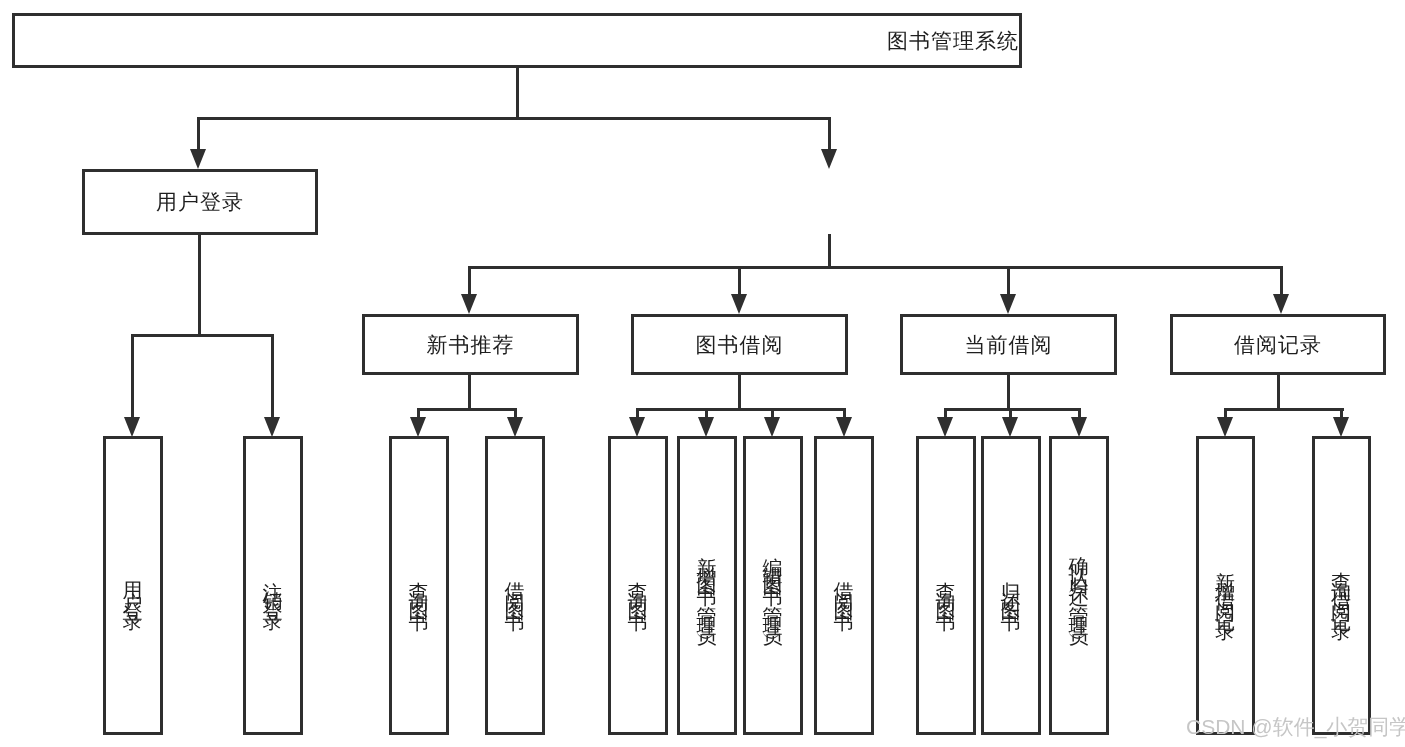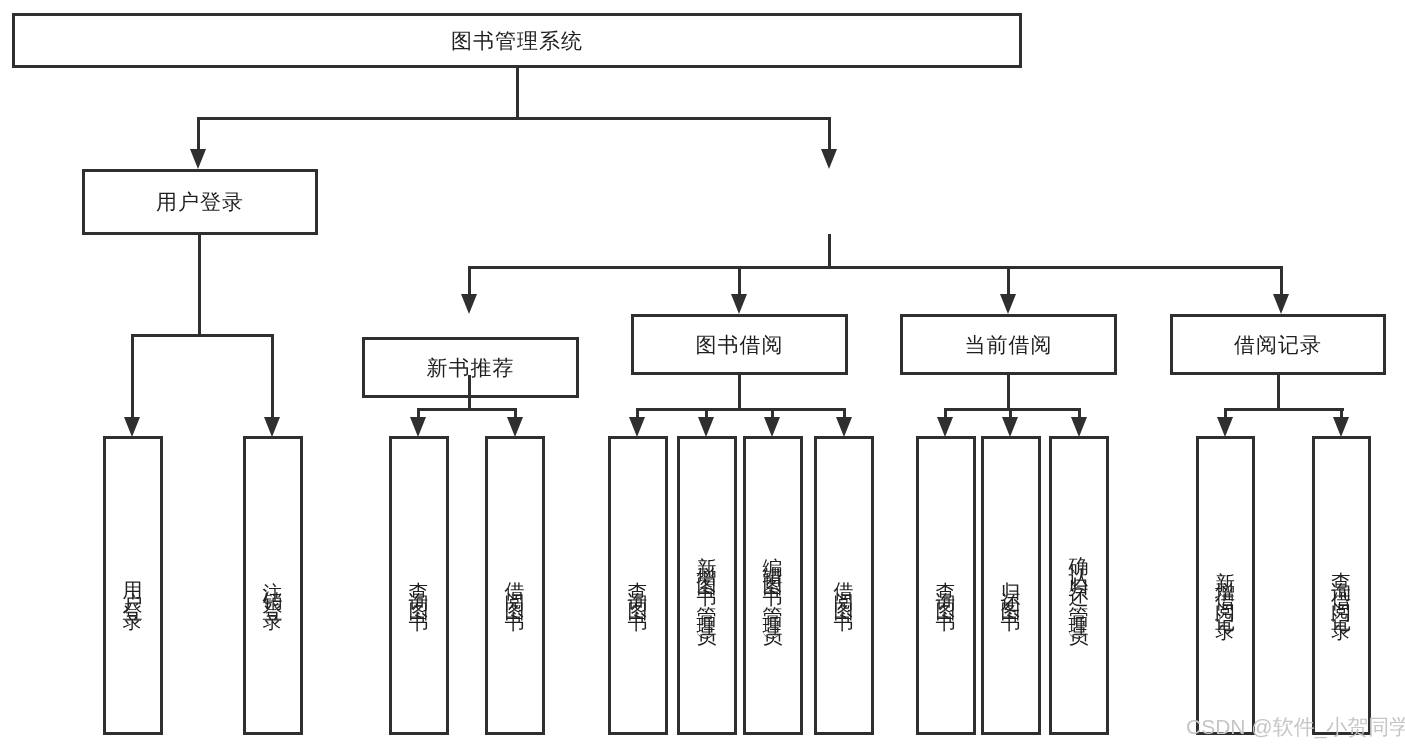--- a/index.html
+++ b/index.html
@@ -54,21 +54,21 @@
     color: #c6c6c6;
     white-space: nowrap;
     z-index: 5;
   }
 </style>
 </head>
 <body>
 
 <div class="canvas">
 
-  <div class="box" style="left:12px; top:13px; width:1010px; height:55px;">
+  <div class="box" style="left:12px; top:13px; width:1010px; height:55px;justify-content:flex-end;">
     <span>图书管理系统</span>
   </div>
 
   <div class="line" style="left:516px; top:68px; width:3px; height:52px;"></div>
   <div class="line" style="left:197px; top:117px; width:634px; height:3px;"></div>
   <div class="line" style="left:197px; top:117px; width:3px; height:34px;"></div>
   <div class="arrow" style="left:190px; top:149px;"></div>
   <div class="line" style="left:828px; top:117px; width:3px; height:34px;"></div>
   <div class="arrow" style="left:821px; top:149px;"></div>
 
@@ -87,21 +87,21 @@
   <div class="line" style="left:468px; top:266px; width:815px; height:3px;"></div>
   <div class="line" style="left:468px; top:266px; width:3px; height:30px;"></div>
   <div class="arrow" style="left:461px; top:294px;"></div>
   <div class="line" style="left:738px; top:266px; width:3px; height:30px;"></div>
   <div class="arrow" style="left:731px; top:294px;"></div>
   <div class="line" style="left:1007px; top:266px; width:3px; height:30px;"></div>
   <div class="arrow" style="left:1000px; top:294px;"></div>
   <div class="line" style="left:1280px; top:266px; width:3px; height:30px;"></div>
   <div class="arrow" style="left:1273px; top:294px;"></div>
 
-  <div class="box" style="left:362px; top:314px; width:217px; height:61px;margin-top:23px;">
+  <div class="box" style="left:362px; top:314px; width:217px; height:61px;">
     <span>新书推荐</span>
   </div>
   <div class="box" style="left:631px; top:314px; width:217px; height:61px;">
     <span>图书借阅</span>
   </div>
   <div class="box" style="left:900px; top:314px; width:217px; height:61px;">
     <span>当前借阅</span>
   </div>
   <div class="box" style="left:1170px; top:314px; width:216px; height:61px;align-items:center;">
     <span>借阅记录</span>

